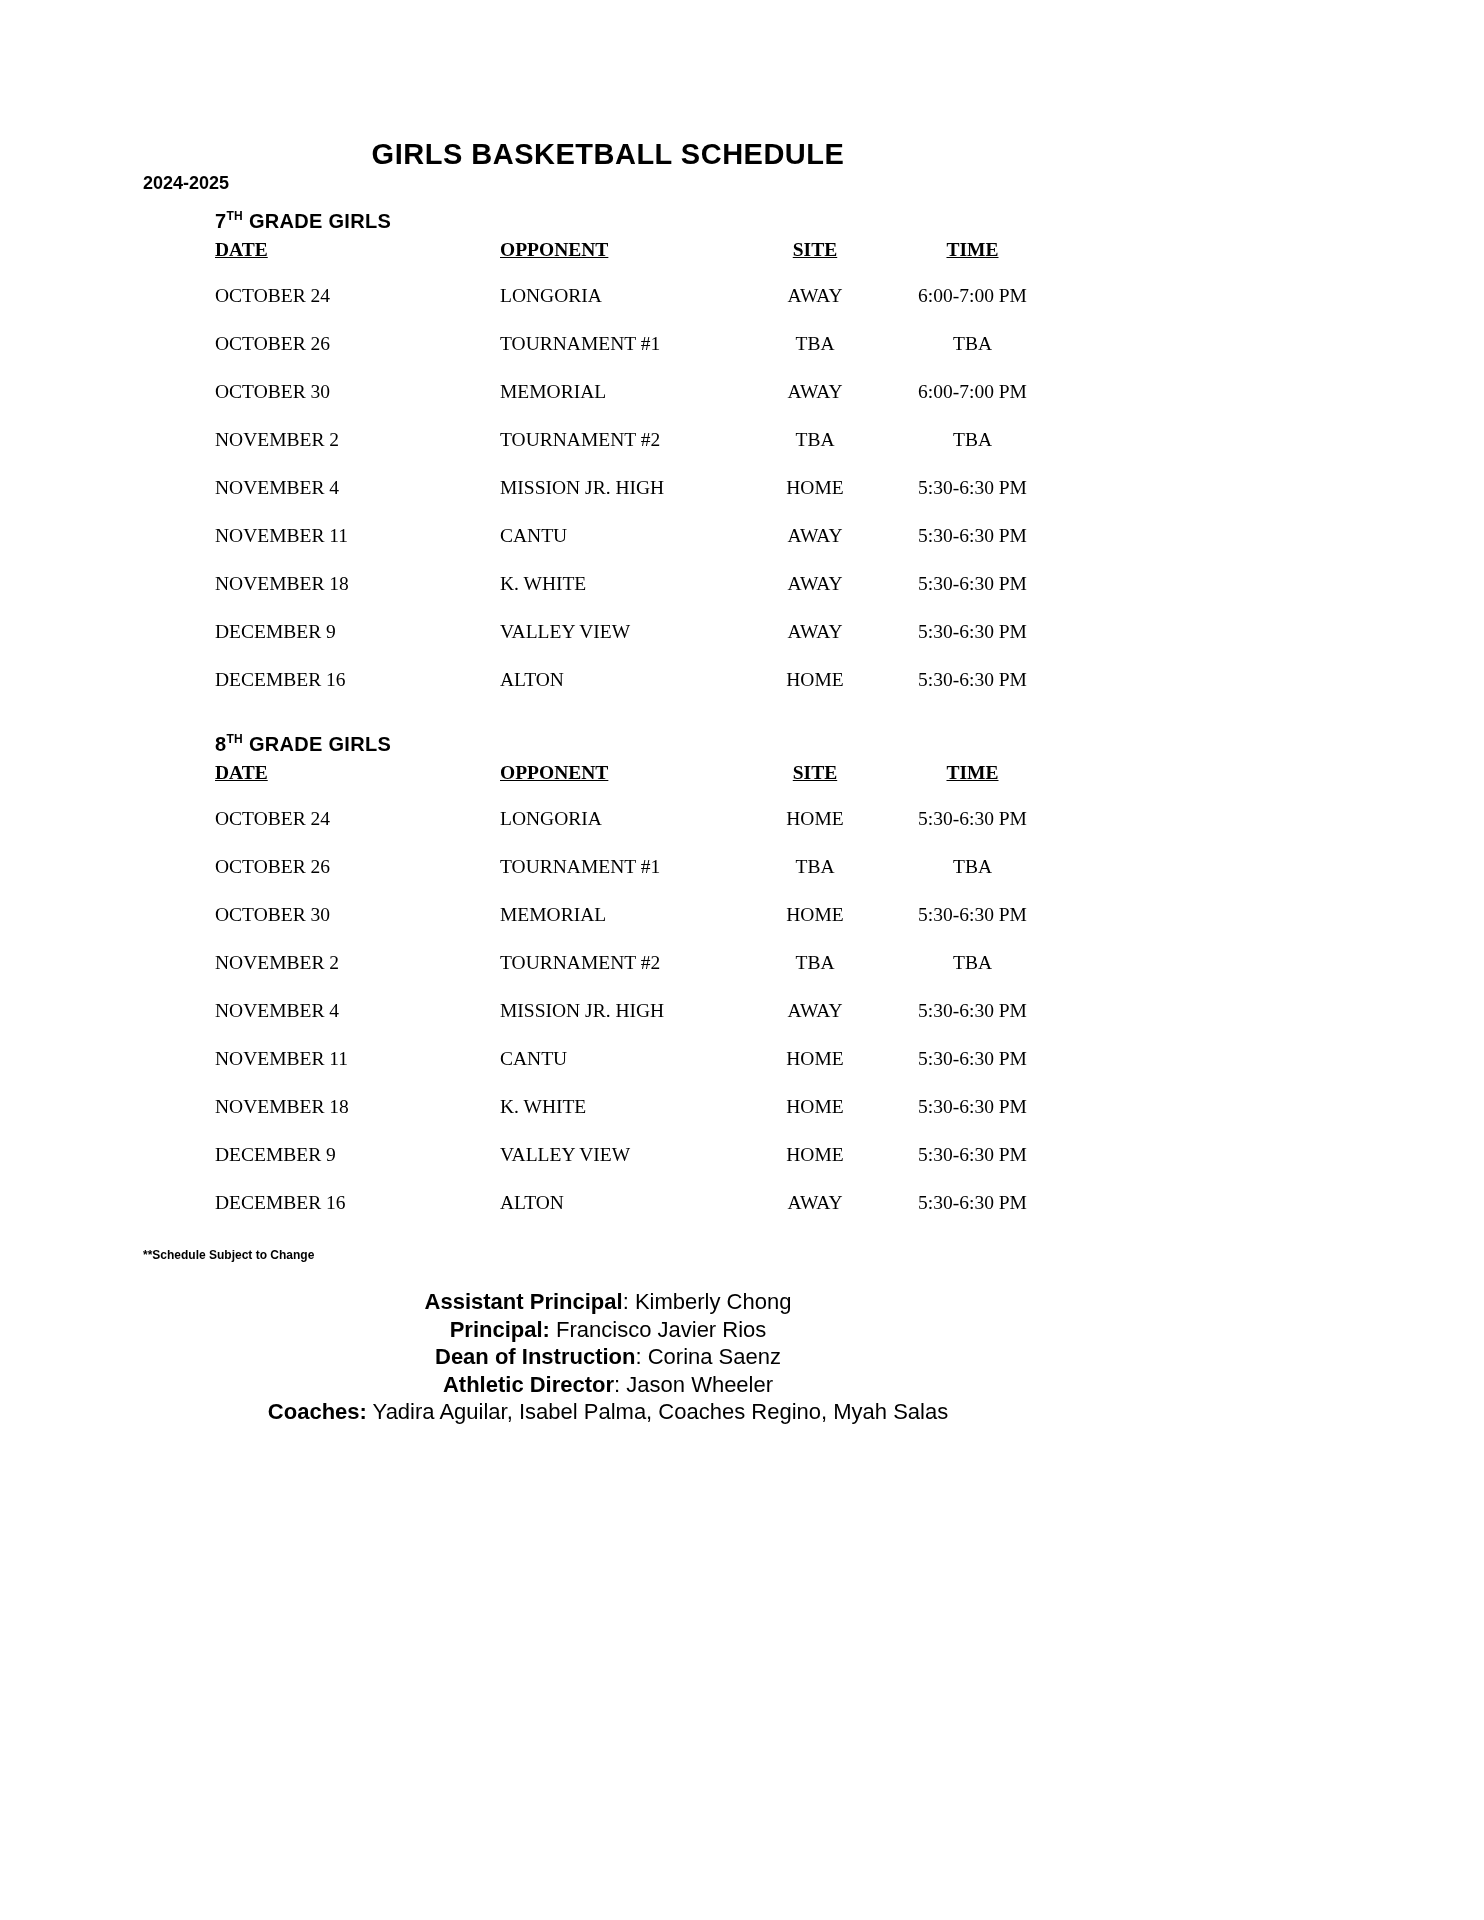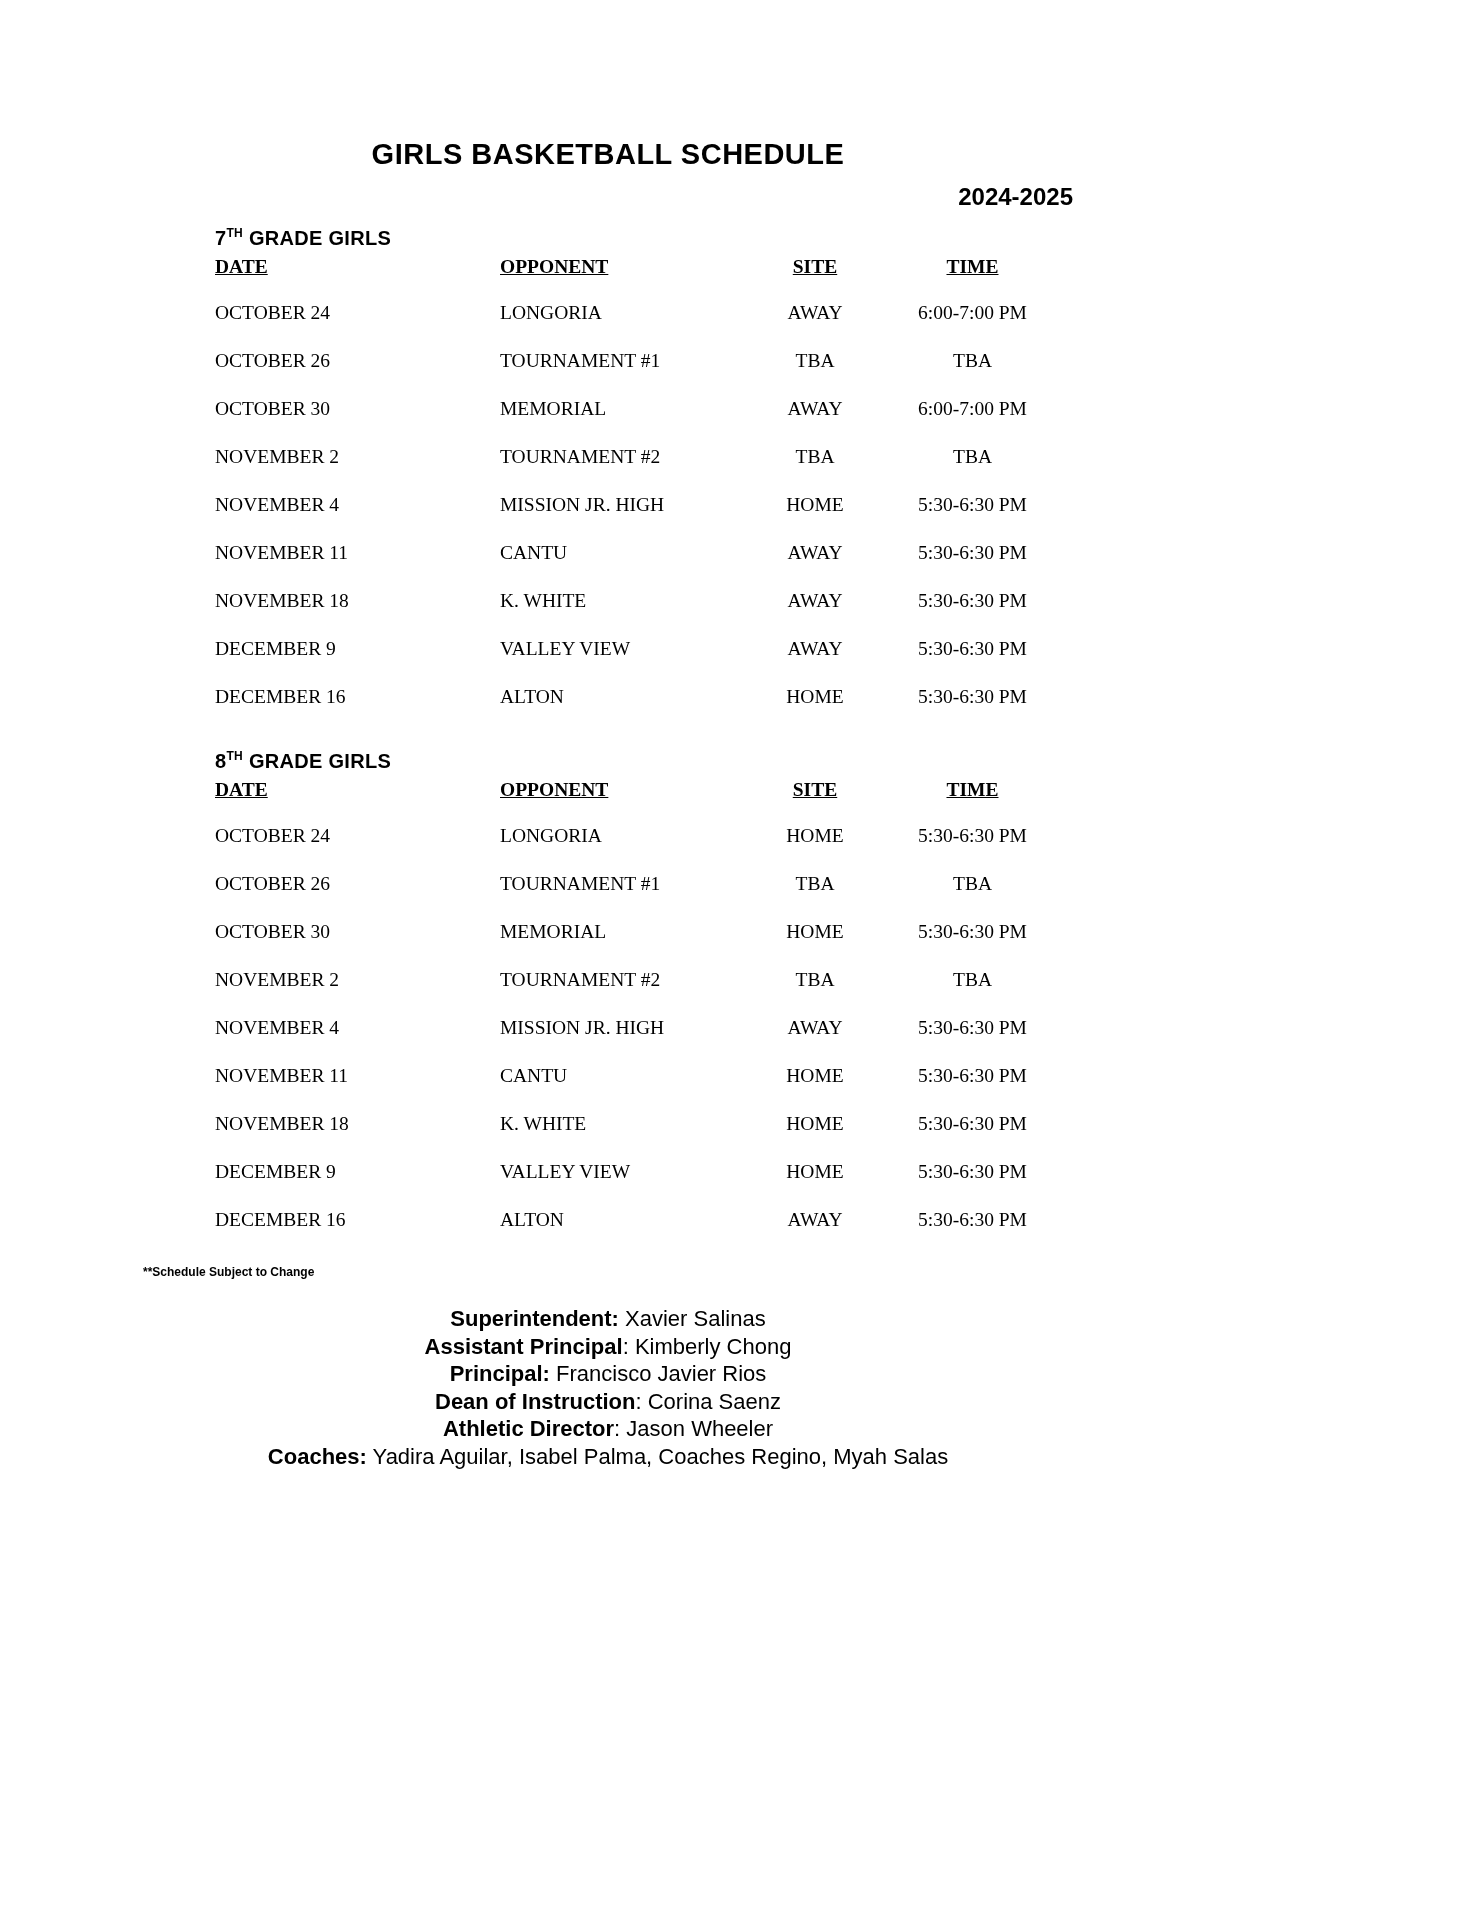--- a/index.html
+++ b/index.html
@@ -22,24 +22,24 @@
   }
   .content { width: 930px; }
 
   .doc-title {
     text-align: center;
     font-size: 29px;
     font-weight: bold;
     letter-spacing: 0.5px;
   }
   .doc-subtitle {
-    text-align: right;
-    font-size: 24px;
-    font-weight: bold;
-    margin-top: 12px;
+    text-align: left;
+    font-size: 18px;
+    font-weight: bold;
+    margin-top: 2px;
   }
 
   .grade-heading {
     font-size: 20px;
     font-weight: bold;
     margin: 16px 0 0 72px;
     letter-spacing: 0.3px;
   }
   .grade-heading sup {
     font-size: 12px;
@@ -233,21 +233,20 @@
             <td class="col-site">AWAY</td>
             <td class="col-time">5:30-6:30 PM</td>
           </tr>
         </tbody>
       </table>
     </div>
 
     <div class="change-note">**Schedule Subject to Change</div>
 
     <div class="staff-block">
-      <div class="staff-line"><b>Superintendent:</b><span> Xavier Salinas</span></div>
       <div class="staff-line"><b>Assistant Principal</b><span>: Kimberly Chong</span></div>
       <div class="staff-line"><b>Principal:</b><span> Francisco Javier Rios</span></div>
       <div class="staff-line"><b>Dean of Instruction</b><span>: Corina Saenz</span></div>
       <div class="staff-line"><b>Athletic Director</b><span>: Jason Wheeler</span></div>
       <div class="staff-line"><b>Coaches:</b><span> Yadira Aguilar, Isabel Palma, Coaches Regino, Myah Salas</span></div>
     </div>
 
   </div>
 </div>
 

